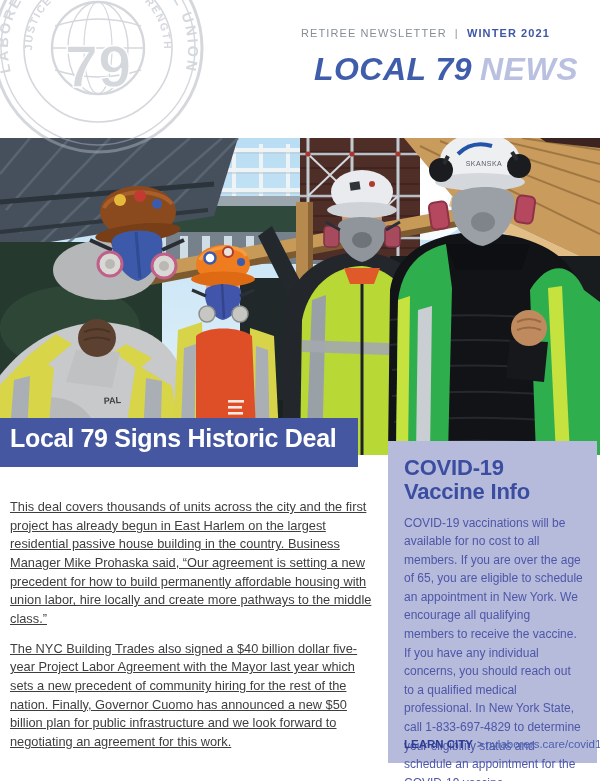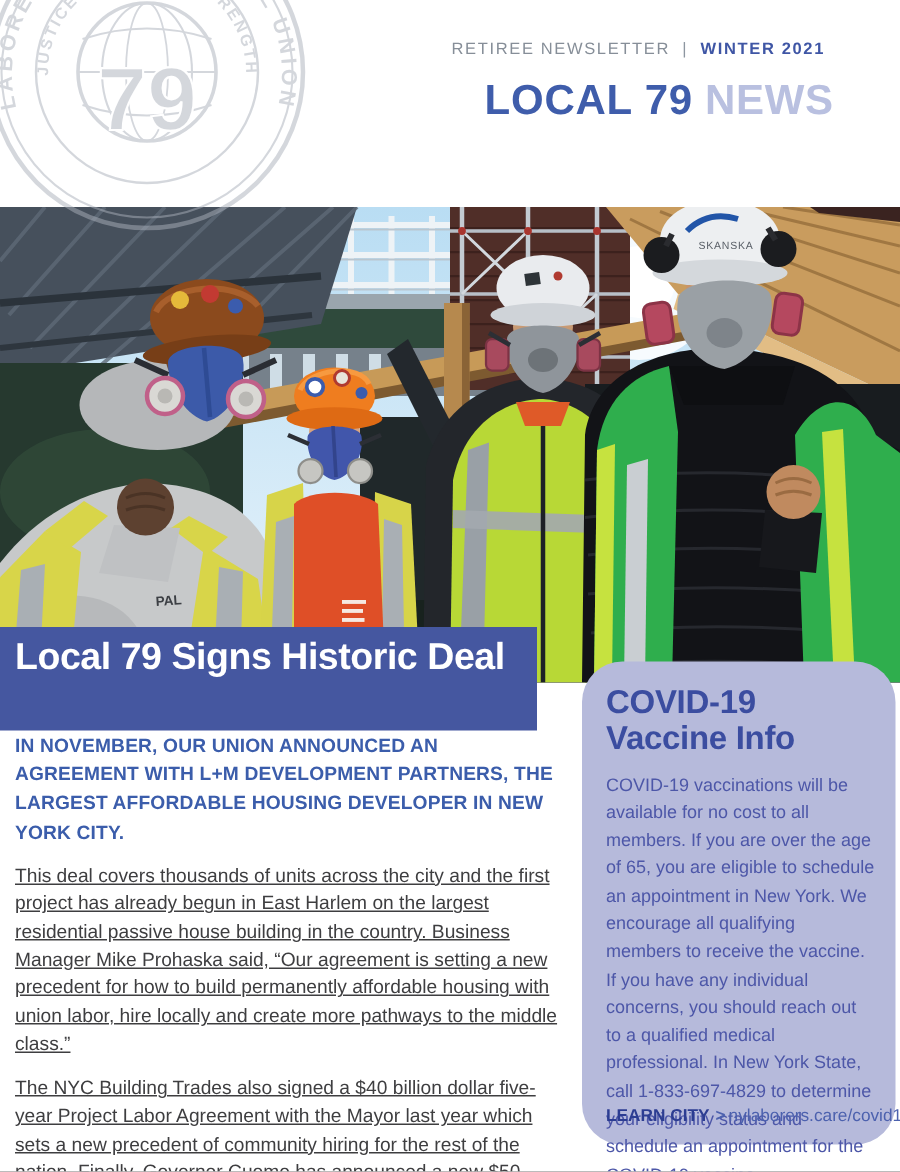--- a/index.html
+++ b/index.html
@@ -2,50 +2,50 @@
 <html><head>
 <meta charset="utf-8">
 <style>
   html,body{margin:0;padding:0;background:#888;}
   .page{
     position:relative;width:600px;height:781px;margin:0 auto;
     background:#ffffff;overflow:hidden;
     font-family:"Liberation Sans", sans-serif;
   }
   
-  .masthead{position:absolute;top:27px;right:22px;text-align:center;z-index:3;}
+  .masthead{position:absolute;top:27px;right:22px;text-align:right;z-index:3;}
   .kicker{font-size:11px;letter-spacing:1.1px;margin-right:28px;white-space:nowrap;}
   .kicker .k-label{color:#868e98;}
   .kicker .k-sep{color:#8d96a0;margin:0 4px;}
   .kicker .k-issue{color:#3f56a5;font-weight:bold;}
-  .title-line{margin-top:14px;font-size:28px;font-weight:800;letter-spacing:.5px;line-height:1;white-space:nowrap;}
+  .title-line{margin-top:14px;font-size:32px;font-weight:800;letter-spacing:.5px;line-height:1;white-space:nowrap;font-style:italic;}
   .title-line .t-primary{color:#3f5dab;}
   .title-line .t-secondary{color:#b9c0e0;margin-left:8px;}
   .tagline{margin-top:5px;font-size:12.5px;font-weight:bold;color:#16161f;letter-spacing:.3px;white-space:nowrap;}
   
   .seal{position:absolute;top:-62px;left:-12px;width:222px;height:222px;opacity:.5;z-index:2;pointer-events:none;}
   .seal text{font-family:"Liberation Sans",sans-serif;fill:#aab0bb;}
   
   .photo{position:absolute;top:138px;left:0;width:600px;height:317px;z-index:1;}
   .photo svg{display:block;}
   
   .banner{
-    position:absolute;top:418px;left:0;width:358px;height:69px;z-index:4;
+    position:absolute;top:418px;left:0;width:358px;height:49px;z-index:4;
     background:#4557a0;padding:7px 0 0 10px;box-sizing:border-box;
   }
   .banner-title{color:#ffffff;font-size:25px;font-weight:800;letter-spacing:-.3px;line-height:1.05;white-space:nowrap;}
   .banner-subtitle{color:#a2aedd;font-size:15.5px;font-weight:700;letter-spacing:-.2px;margin-top:2px;white-space:nowrap;}
   
   .article{position:absolute;top:487px;left:10px;width:366px;z-index:3;}
   .article-lead{color:#3b5dab;font-weight:bold;font-size:12.8px;line-height:1.5;letter-spacing:.1px;}
   .article p{margin:11px 0 0 0;color:#3e3e40;font-size:12.8px;line-height:1.46;text-decoration:underline;}
   
   .covid{
     position:absolute;top:441px;left:388px;width:209px;height:322px;z-index:4;
-    background:#b6badb;box-sizing:border-box;padding:15px 14px 12px 16px;border-radius:27px;
+    background:#b6badb;box-sizing:border-box;padding:15px 14px 12px 16px;
   }
   .covid-title{color:#3b4da0;font-size:22px;font-weight:800;line-height:1.08;letter-spacing:-.2px;width:150px;}
   .covid-body{margin-top:10px;color:#4d57a8;font-size:12px;line-height:1.55;}
   .learn-more{position:absolute;left:16px;right:10px;bottom:13px;font-size:11.5px;white-space:nowrap;}
   .lm-label{color:#2c3d92;font-weight:800;}
   .lm-arrow{color:#4c61ae;font-weight:700;margin:0 2px 0 4px;}
   .lm-link{color:#4c61ae;text-decoration:none;}
 </style>
 </head>
 <body>
@@ -308,21 +308,20 @@
         </g>
       </g>
     </svg>
   </div>
 
   <div class="banner">
     <div class="banner-title">Local 79 Signs Historic Deal</div>
   </div>
 
   <article class="article">
-    <div class="article-lead">IN NOVEMBER, OUR UNION ANNOUNCED AN AGREEMENT WITH L+M DEVELOPMENT PARTNERS, THE LARGEST AFFORDABLE HOUSING DEVELOPER IN NEW YORK CITY.</div>
     <p>This deal covers thousands of units across the city and the first project has already begun in East Harlem on the largest residential passive house building in the country. Business Manager Mike Prohaska said, “Our agreement is setting a new precedent for how to build permanently affordable housing with union labor, hire locally and create more pathways to the middle class.”</p>
     <p>The NYC Building Trades also signed a $40 billion dollar five-year Project Labor Agreement with the Mayor last year which sets a new precedent of community hiring for the rest of the nation. Finally, Governor Cuomo has announced a new $50 billion plan for public infrastructure and we look forward to negotiating an agreement for this work.</p>
   </article>
 
   <aside class="covid">
     <div class="covid-title">COVID-19 Vaccine Info</div>
     <div class="covid-body">COVID-19 vaccinations will be available for no cost to all members. If you are over the age of 65, you are eligible to schedule an appointment in New York. We encourage all qualifying members to receive the vaccine. If you have any individual concerns, you should reach out to a qualified medical professional. In New York State, call 1-833-697-4829 to determine your eligibility status and schedule an appointment for the COVID-19 vaccine.</div>
     <div class="learn-more">
       <span class="lm-label">LEARN CITY</span><span class="lm-arrow">&gt;</span><a class="lm-link" href="#">nylaborers.care/covid19</a>
     </div>

